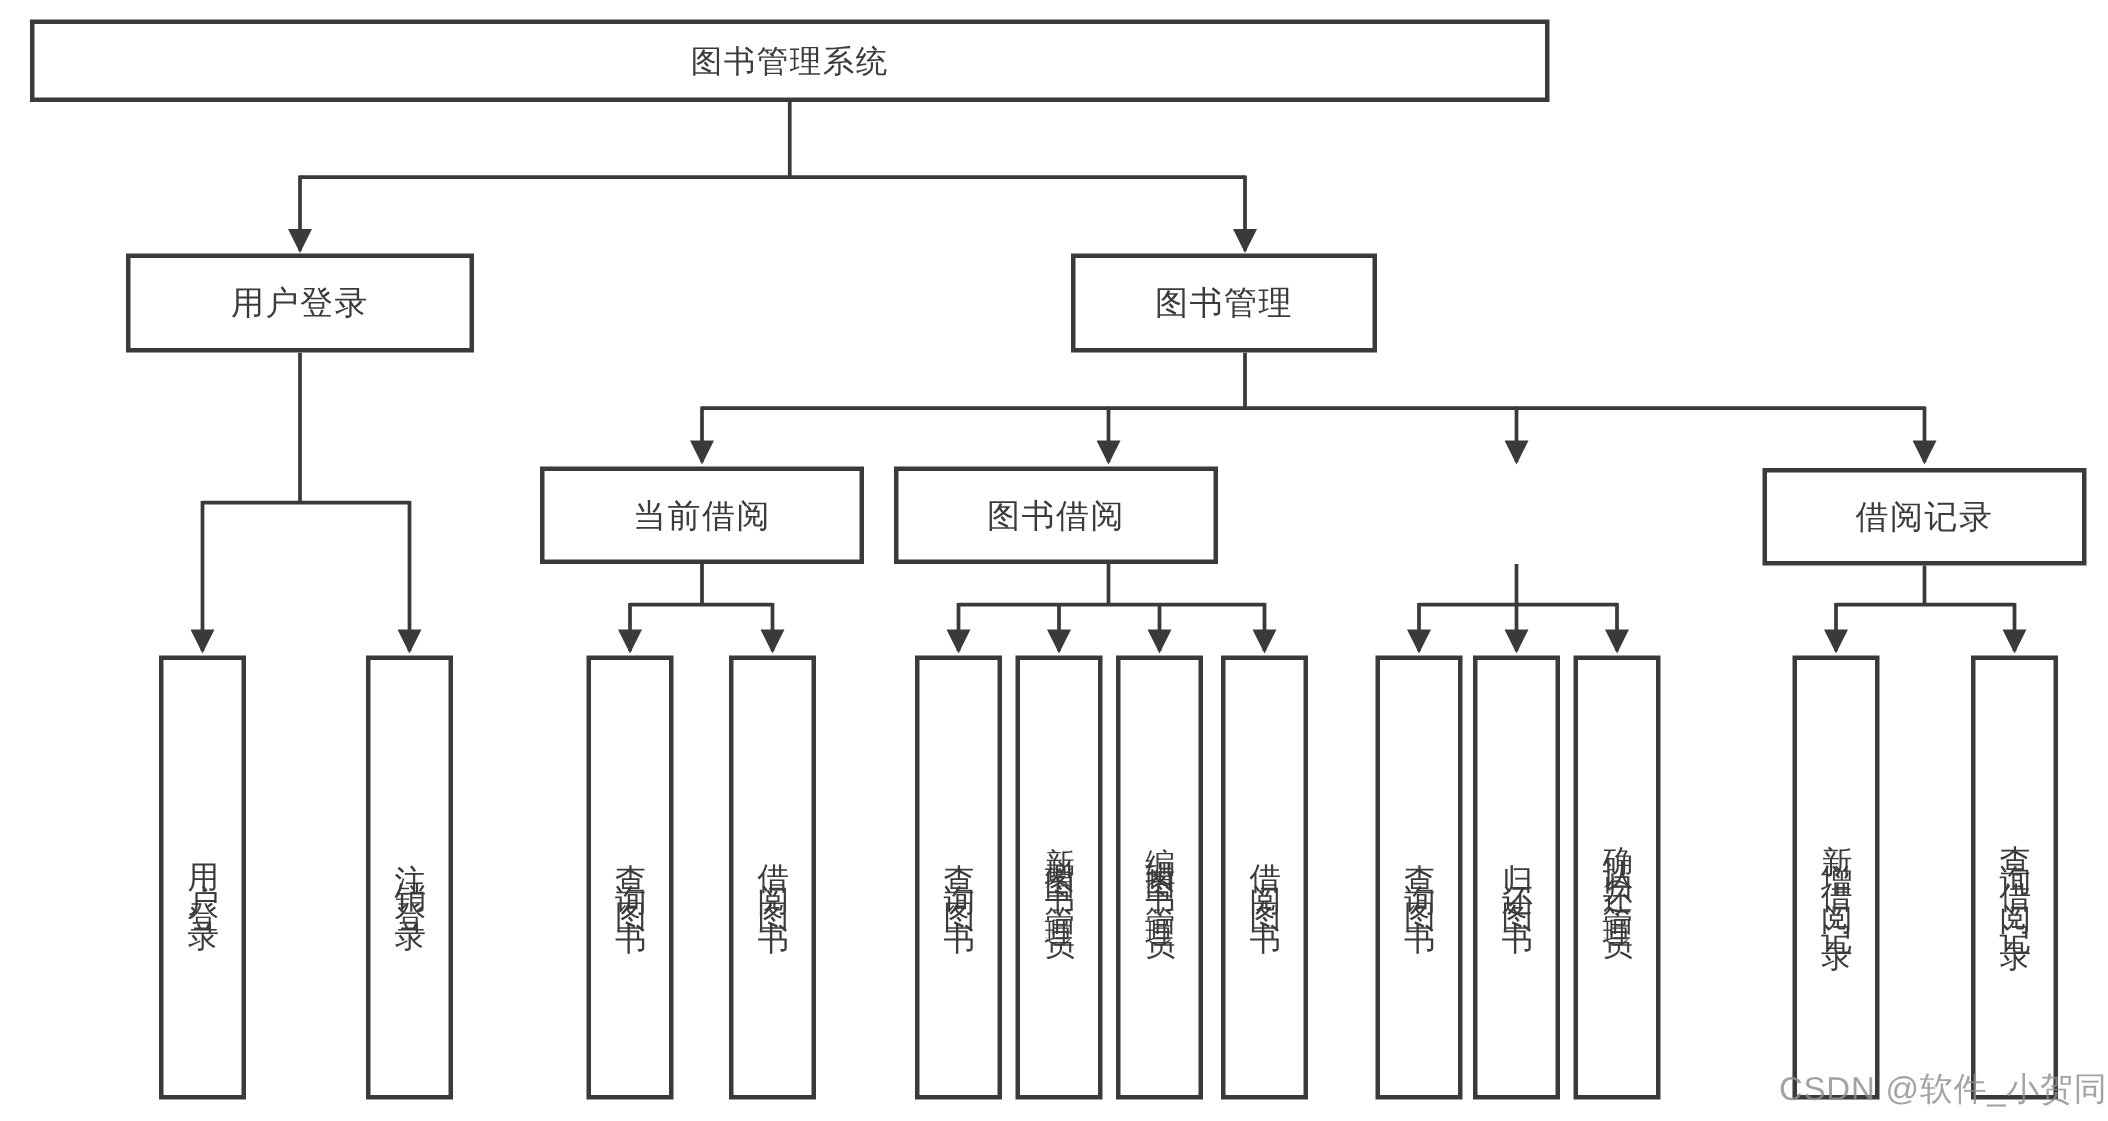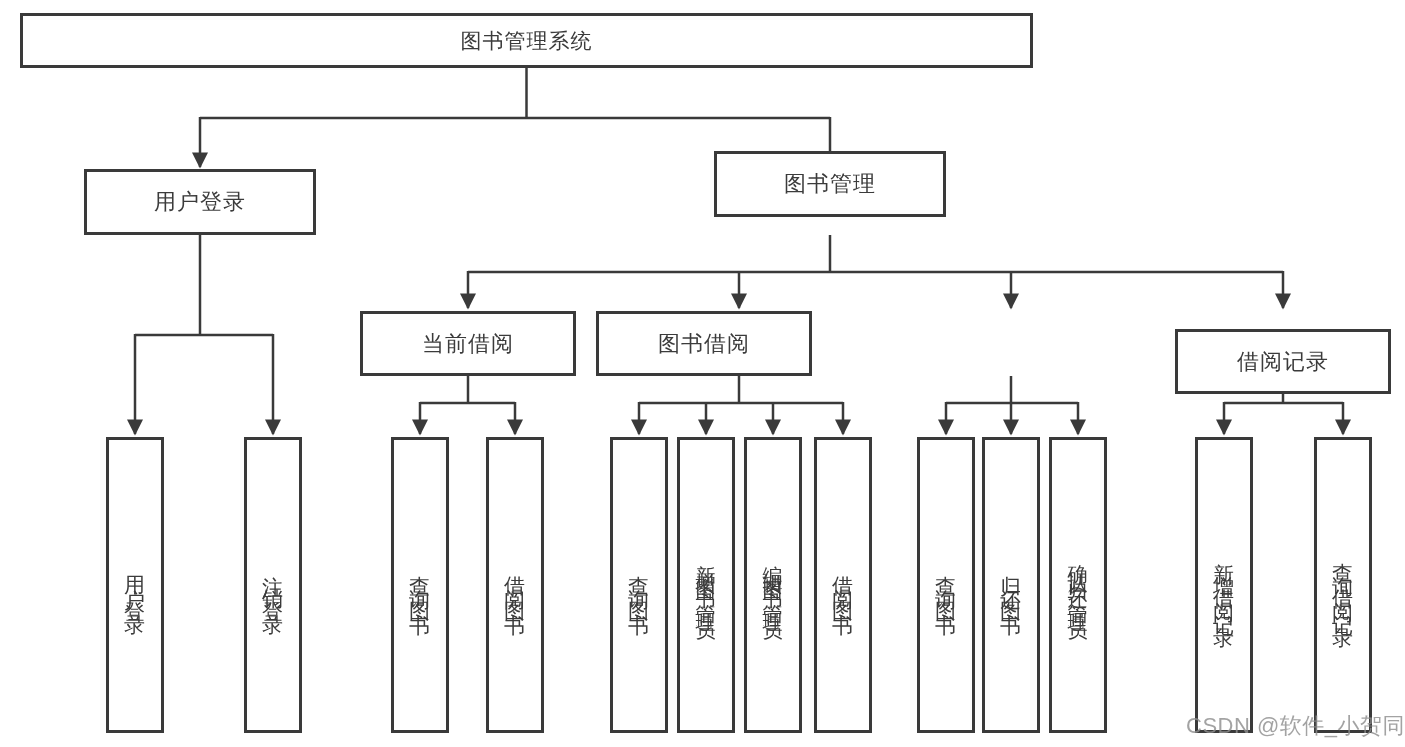--- a/index.html
+++ b/index.html
@@ -77,31 +77,31 @@
     </g>
   </svg>
 
   <div class="box root" style="left:20px;top:13px;width:1013px;height:55px">
     <span class="hlabel">图书管理系统</span>
   </div>
 
   <div class="box" style="left:84px;top:169px;width:232px;height:66px">
     <span class="hlabel">用户登录</span>
   </div>
-  <div class="box" style="left:714px;top:151px;width:232px;height:66px">
+  <div class="box" style="left:714px;top:169px;width:204px;height:66px">
     <span class="hlabel">图书管理</span>
   </div>
 
   <div class="box" style="left:360px;top:311px;width:216px;height:65px">
     <span class="hlabel">当前借阅</span>
   </div>
   <div class="box" style="left:596px;top:311px;width:216px;height:65px">
     <span class="hlabel">图书借阅</span>
   </div>
-  <div class="box" style="left:1175px;top:329px;width:216px;height:65px">
+  <div class="box" style="left:1175px;top:312px;width:216px;height:65px">
     <span class="hlabel">借阅记录</span>
   </div>
 
   <div class="box leaf" style="left:106px;top:437px;width:58px;height:296px">
     <span class="vtext">用户登录</span>
   </div>
   <div class="box leaf" style="left:244px;top:437px;width:58px;height:296px">
     <span class="vtext">注销登录</span>
   </div>
 

